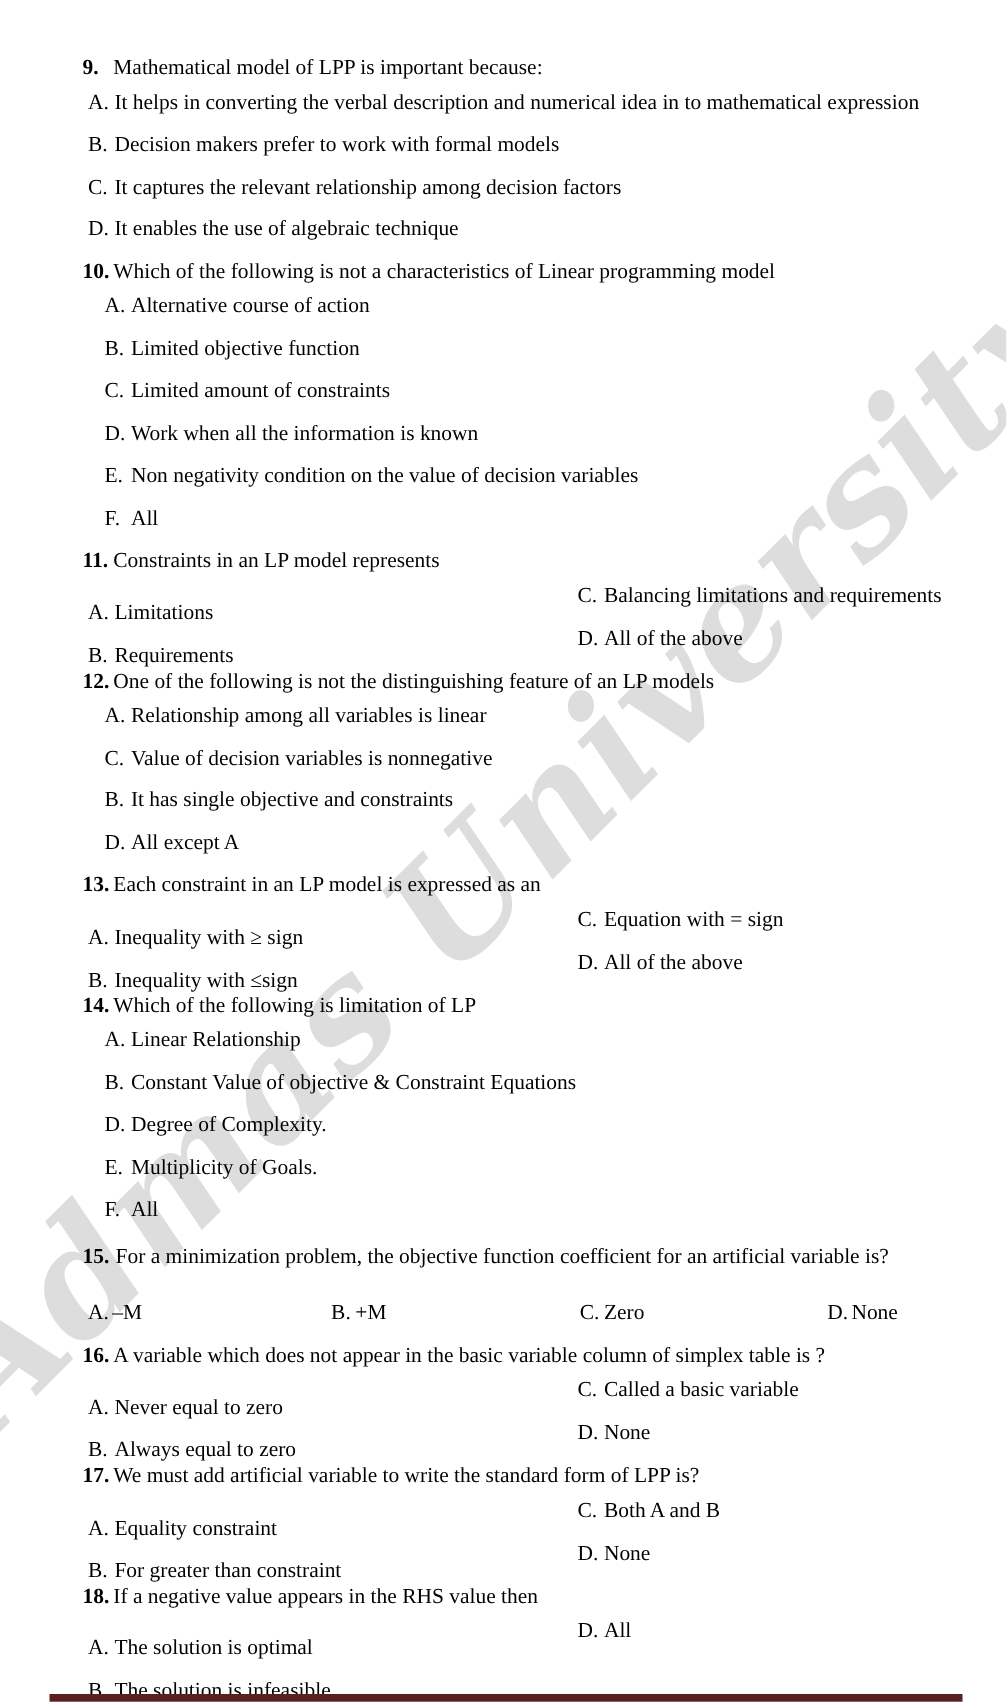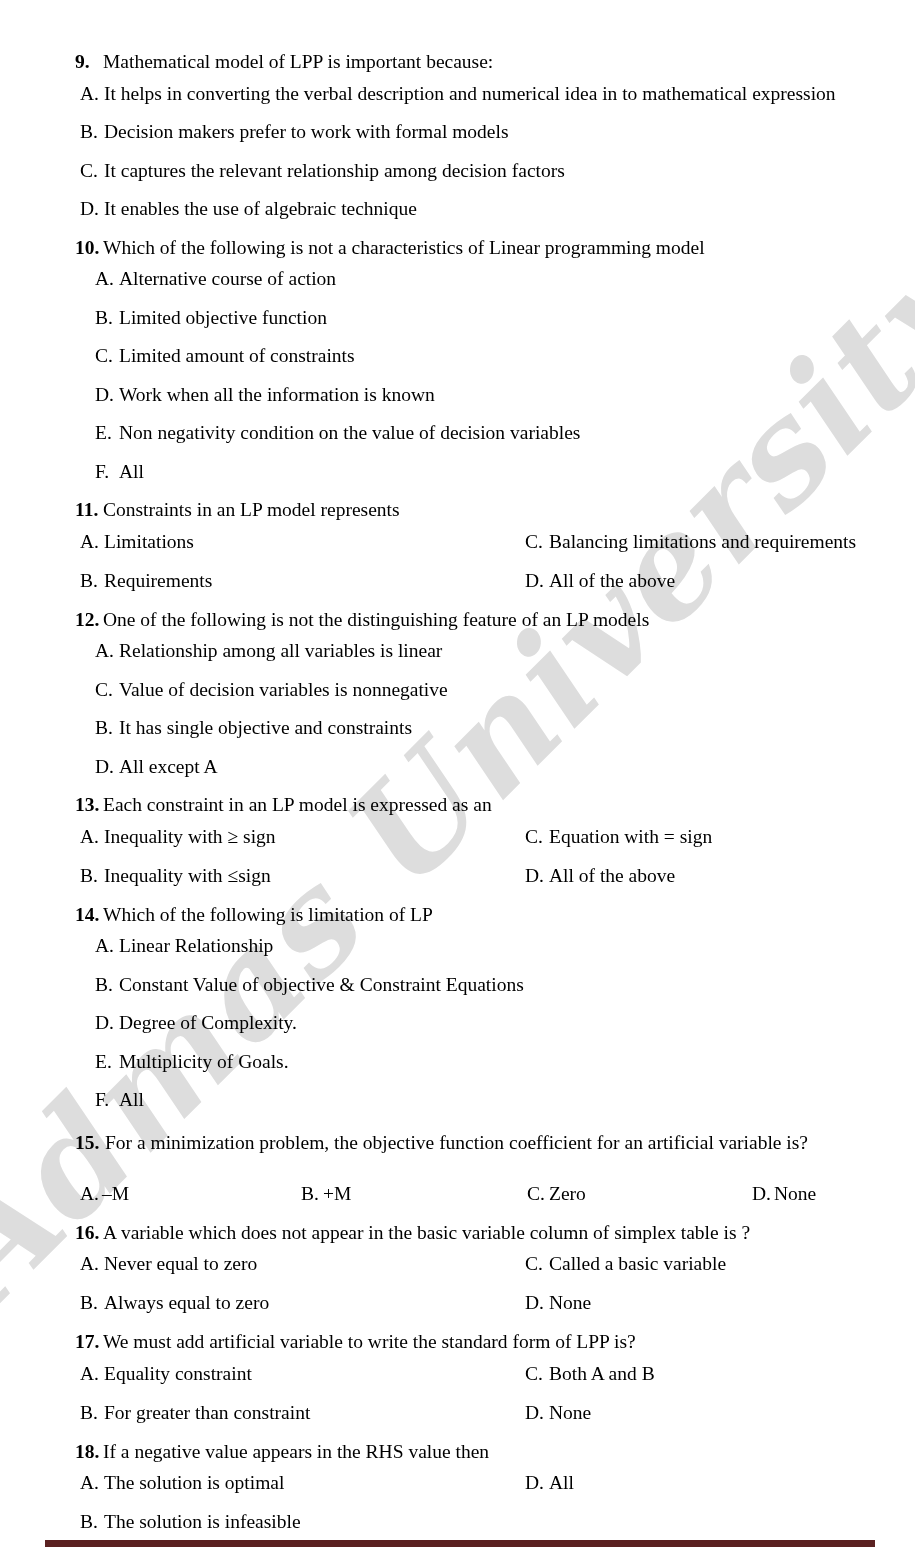--- a/index.html
+++ b/index.html
@@ -87,21 +87,21 @@
   .optrow {
     position: relative;
     font-size: 19.5px;
     line-height: 1.0;
     margin: 0 0 19px 0;
     height: 20px;
   }
   .optrow .colA {
     position: absolute;
     left: 5px;
-    top: 0;
+    top: 16px;
     white-space: nowrap;
   }
   .optrow .colB {
     position: absolute;
     left: 450px;
     top: 0;
     white-space: nowrap;
   }
   .optrow .let {
     display: inline-block;

